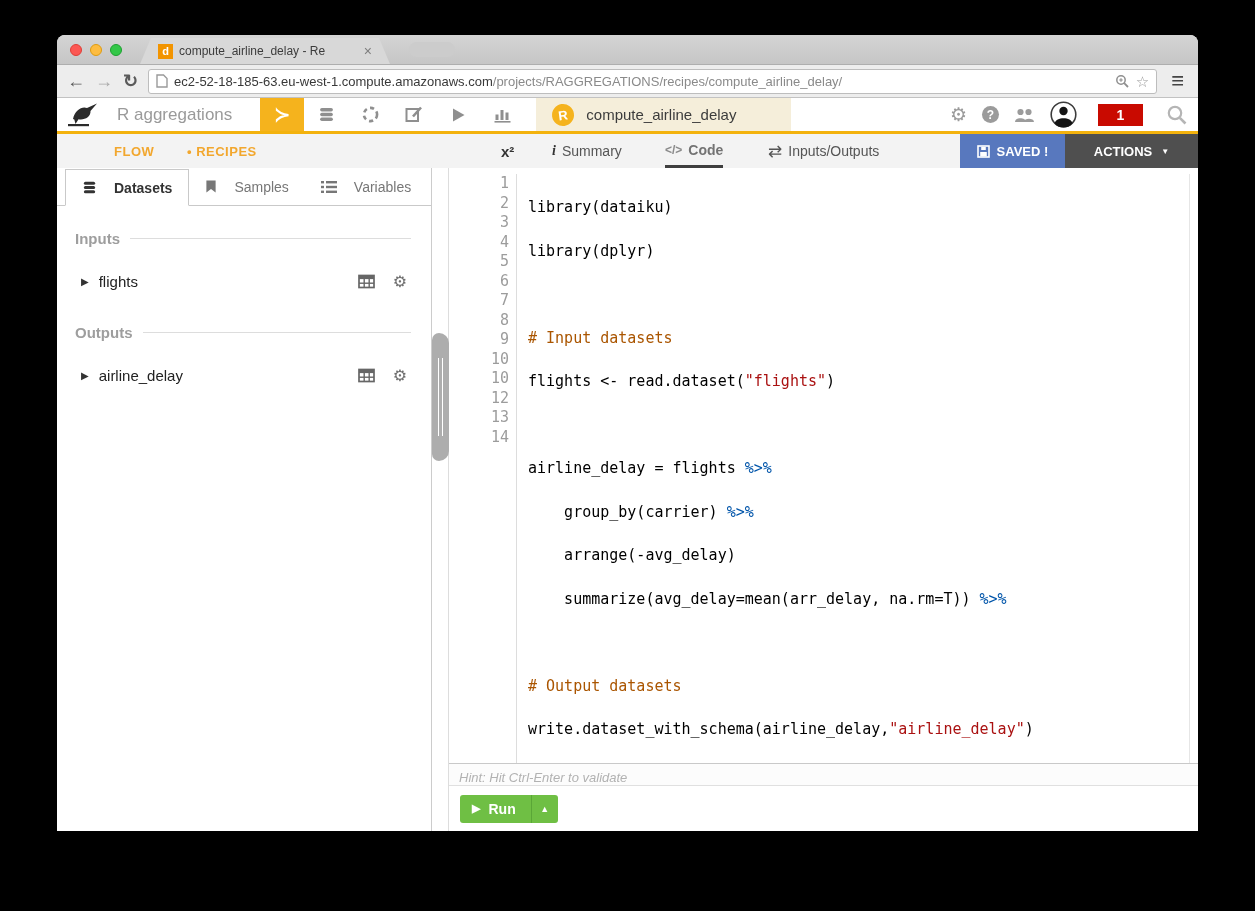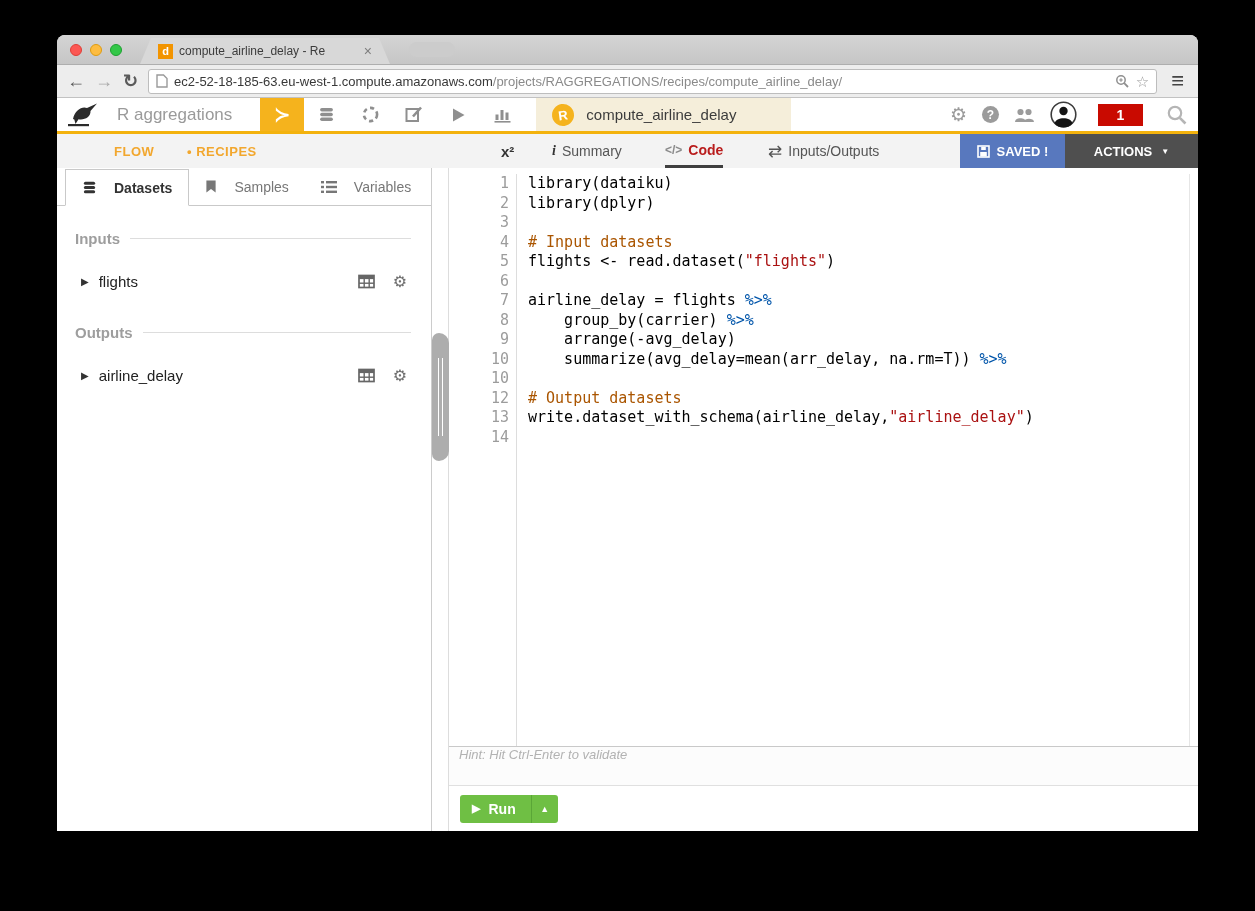--- a/index.html
+++ b/index.html
@@ -63,21 +63,21 @@
   
   .subnav { height:34px; background:#f3f3f3; position:relative; flex:0 0 auto; font-size:13px; }
   .subitem { position:absolute; top:0; height:100%; display:flex; align-items:center; gap:6px; color:#555; }
   .sub-flow { left:57px; color:#f2a72e; font-weight:bold; letter-spacing:.5px; }
   .sub-recipes { left:130px; color:#f2a72e; font-weight:bold; letter-spacing:.5px; }
   .sub-x2 { left:420px; color:#333; font-weight:bold; font-size:15px;margin-left:24px; }
   .sub-summary { left:495px; font-size:14px; }
   .sub-summary .ico { font-weight:bold; font-style:italic; color:#333; font-family:"Liberation Serif",serif; }
   .sub-code { left:608px; font-size:14px; border-bottom:3px solid #3f3f3f; }
   .sub-code .ico { color:#8a8a8a; font-size:12px; font-weight:bold; }
-  .sub-code .lbl { font-weight:bold; color:#b91c1c; }
+  .sub-code .lbl { font-weight:bold; color:#737373; }
   .sub-io { left:711px; font-size:14px; }
   .sub-io .ico { font-size:17px; color:#555; }
   .btn-saved { left:903px; width:105px; background:#5878be; color:#fff; font-weight:bold; justify-content:center; gap:7px; }
   .btn-actions { left:1008px; width:133px; background:#4f4f4f; color:#fff; font-weight:bold; justify-content:center; gap:9px; }
   .caret { font-size:8px; }
 
   
   .main { flex:1; display:flex; position:relative; overflow:hidden; background:#fff; }
 
   
@@ -102,29 +102,29 @@
 
   .spacer { width:16px; background:#fff; flex:0 0 auto; }
 
   
   .editor { flex:1; display:flex; flex-direction:column; border-left:1px solid #ddd; background:#fff; min-width:0; }
   .codearea { flex:1; display:flex; overflow:hidden; padding-top:6px; }
   .gutter { width:68px; flex:0 0 auto; border-right:1px solid #ddd; text-align:right; padding-right:7px;
             font-family:"DejaVu Sans Mono", monospace; font-size:15px; line-height:19.5px; color:#9c9c9c; }
   .codecol { flex:1; padding-left:11px; font-family:"DejaVu Sans Mono", monospace; font-size:15px; line-height:19.5px;
              color:#000; overflow:hidden; }
-  .codecol .cl { white-space:pre; }
+  .codecol .cl { white-space:pre;margin-top:24px; }
   .tok-plain { color:#000; }
   .tok-comment { color:#a50; }
   .tok-string { color:#a11; }
   .tok-op { color:#05a; }
   .scrolltrack { width:9px; flex:0 0 auto; border-left:1px solid #e6e6e6; }
 
-  .hintbar { height:40px; flex:0 0 auto; background:#fcfcfc; border-top:1px solid #c9c9c9; border-bottom:1px solid #e0e0e0;
-             display:flex; align-items:flex-start; padding-left:10px; font-size:13px; font-style:italic; color:#b2b2b2; }
+  .hintbar { height:23px; flex:0 0 auto; background:#fcfcfc; border-top:1px solid #c9c9c9; border-bottom:1px solid #e0e0e0;
+             display:flex; align-items:flex-end; padding-left:10px; font-size:13px; font-style:italic; color:#b2b2b2; }
 
   .runrow { height:45px; flex:0 0 auto; display:flex; align-items:center; padding-left:11px; background:#fff; }
   .runbtn { display:inline-flex; height:28px; border-radius:3px; overflow:hidden; background:#6fbf44; }
   .runmain { display:flex; align-items:center; gap:8px; padding:0 15px 0 12px; color:#fff; font-weight:bold; font-size:14px; }
   .runmain .play { font-size:11px; }
   .runcaret { width:27px; display:flex; align-items:center; justify-content:center; border-left:1px solid #5aa637;
               color:#fff; font-size:9px; }
 
   svg { display:block; }
 </style>

